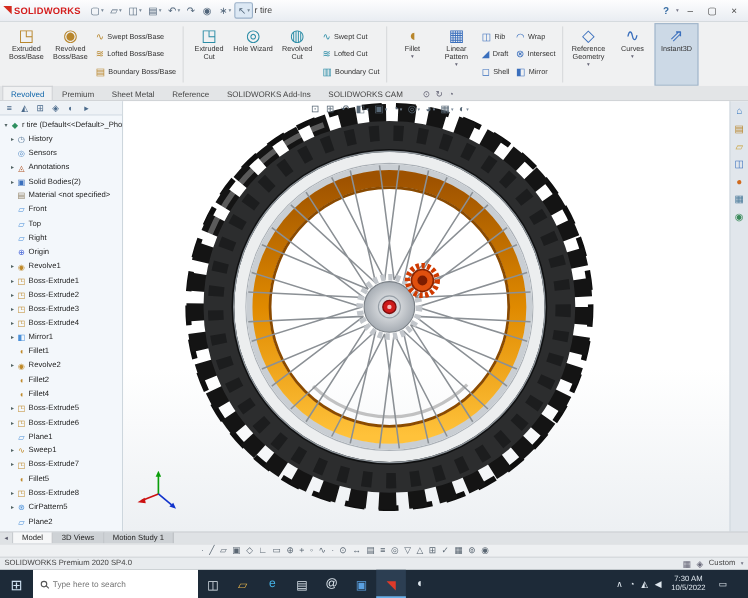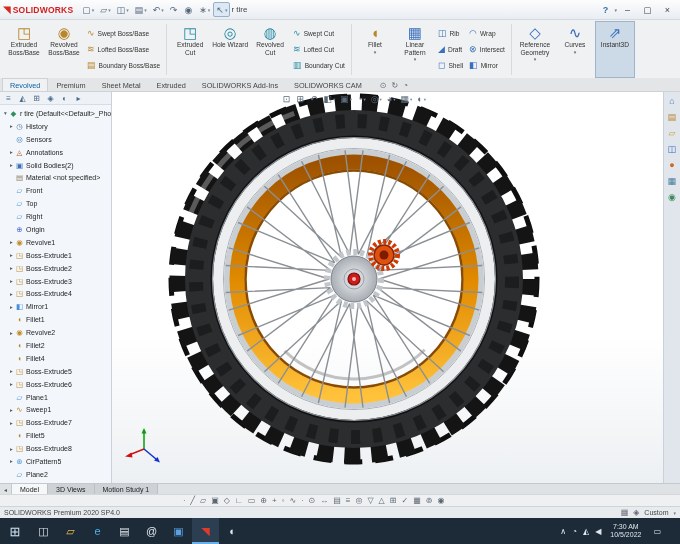--- a/index.html
+++ b/index.html
@@ -292,21 +292,21 @@
         </div>
     </div>
   </div>
 
   <div class="rtabs">
     <div style="display:flex;align-items:flex-end">
 
     <span class="rtab active">Revolved</span>
         <span class="rtab">Premium</span>
         <span class="rtab">Sheet Metal</span>
-        <span class="rtab">Extruded</span>
+        <span class="rtab">Reference</span>
         <span class="rtab">SOLIDWORKS Add-Ins</span>
         <span class="rtab">SOLIDWORKS CAM</span>
       </div>
     <div class="rtab-extra">
 
     <span>⊙</span>
         <span>↻</span>
         <span>◔</span>
       </div>
   </div>
@@ -661,20 +661,24 @@
     <div class="sb-right">
       <span class="sb-icon">▦</span>
       <span class="sb-icon">◈</span>
       <span>Custom</span>
       <span class="caret-sm">▾</span>
     </div>
   </div>
 
   <div class="taskbar">
     <span class="start">⊞</span>
+    <div class="tsearch">
+      <span class="mag"></span>
+      <input placeholder="Type here to search" style="">
+    </div>
     <div style="display:flex;align-items:stretch">
 
     <span class="tapp">
           <span style="color: rgb(223, 231, 238);">◫</span>
         </span>
         <span class="tapp">
           <span style="color: rgb(232, 182, 76);">▱</span>
         </span>
         <span class="tapp">
           <span style="color: rgb(70, 180, 232);">e</span>

